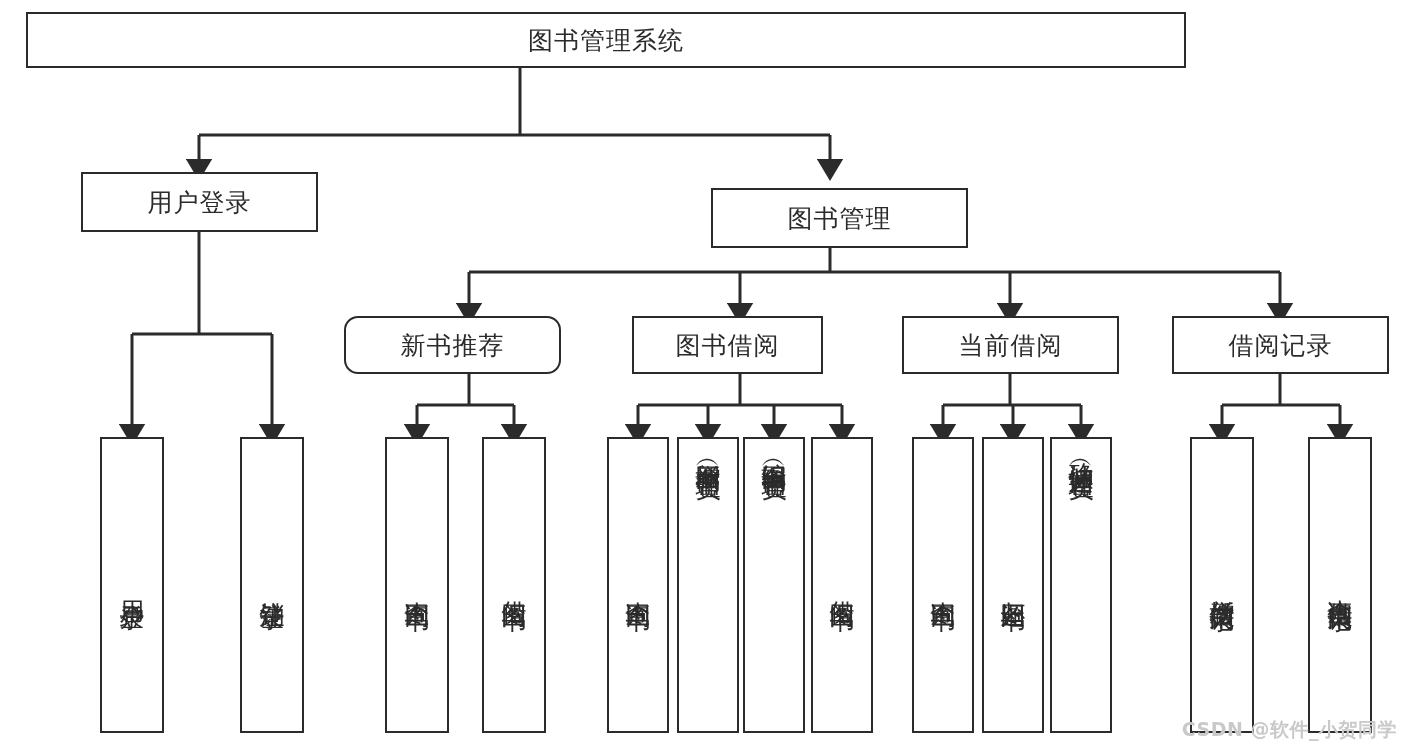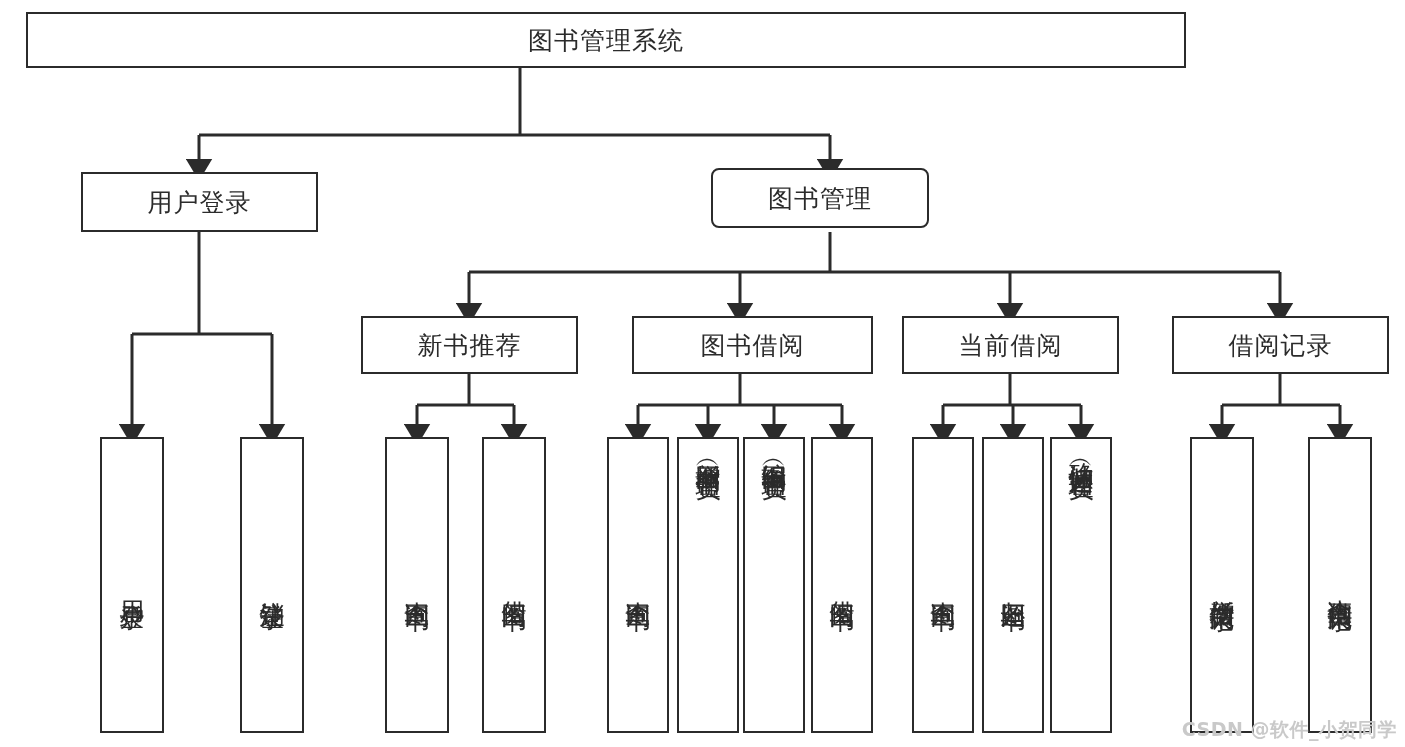--- a/index.html
+++ b/index.html
@@ -125,28 +125,28 @@
     </g>
   </svg>
 
   <div class="node horiz" style="left:26px; top:12px; width:1160px; height:56px;">
     <span>图书管理系统</span>
   </div>
 
   <div class="node horiz" style="left:81px; top:172px; width:237px; height:60px;">
     <span>用户登录</span>
   </div>
-  <div class="node horiz" style="left:711px; top:168px; width:218px; height:60px;border-radius:8px;">
+  <div class="node horiz" style="left:711px; top:188px; width:257px; height:60px;">
     <span>图书管理</span>
   </div>
 
-  <div class="node horiz" style="left:361px; top:316px; width:217px; height:58px;">
+  <div class="node horiz" style="left:344px; top:316px; width:217px; height:58px;border-radius:14px;">
     <span>新书推荐</span>
   </div>
-  <div class="node horiz" style="left:632px; top:316px; width:241px; height:58px;">
+  <div class="node horiz" style="left:632px; top:316px; width:191px; height:58px;">
     <span>图书借阅</span>
   </div>
   <div class="node horiz" style="left:1172px; top:316px; width:217px; height:58px;">
     <span>借阅记录</span>
   </div>
   <div class="node horiz" style="left:902px; top:316px; width:217px; height:58px;">
     <span>当前借阅</span>
   </div>
 
   <div class="node leaf" style="left:100px; top:437px; width:64px; height:296px;">

